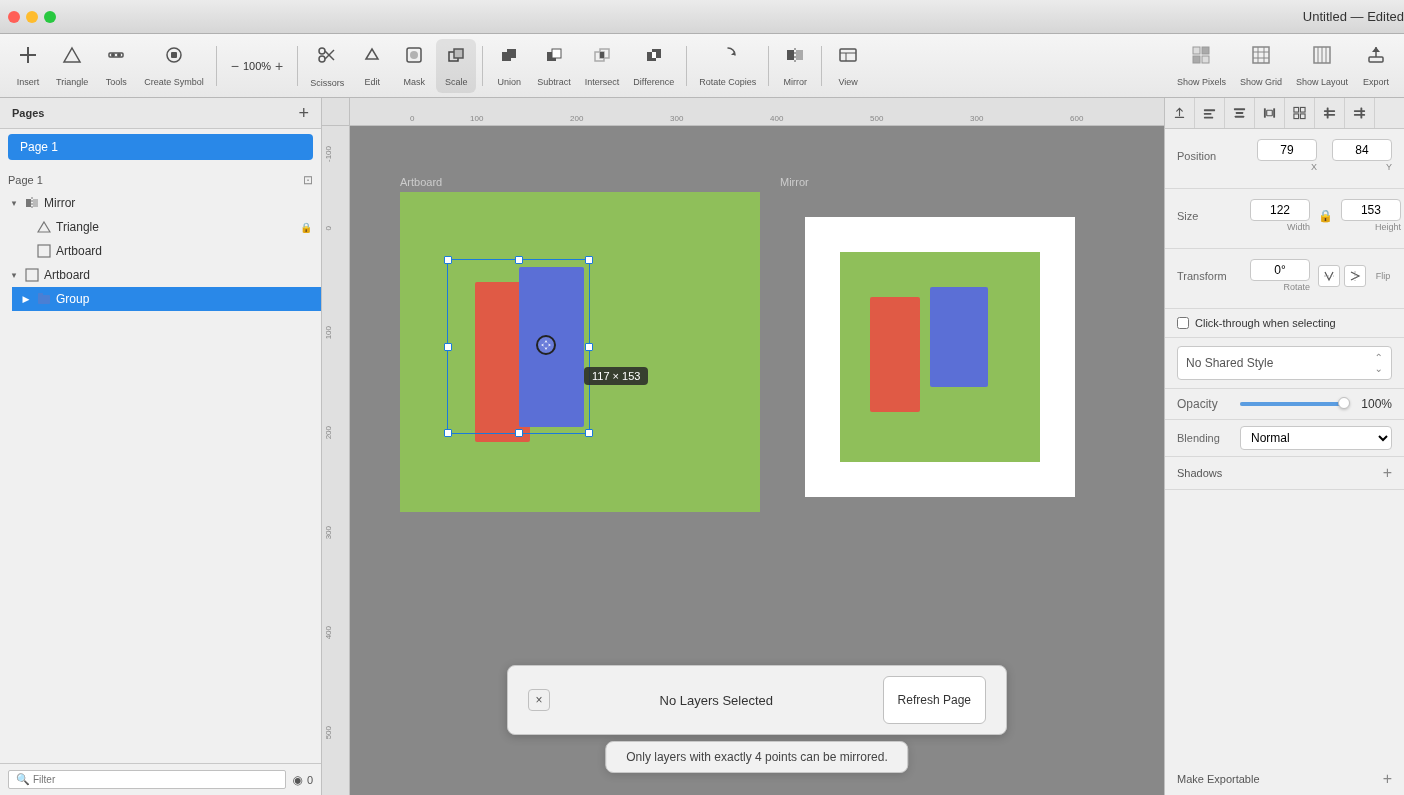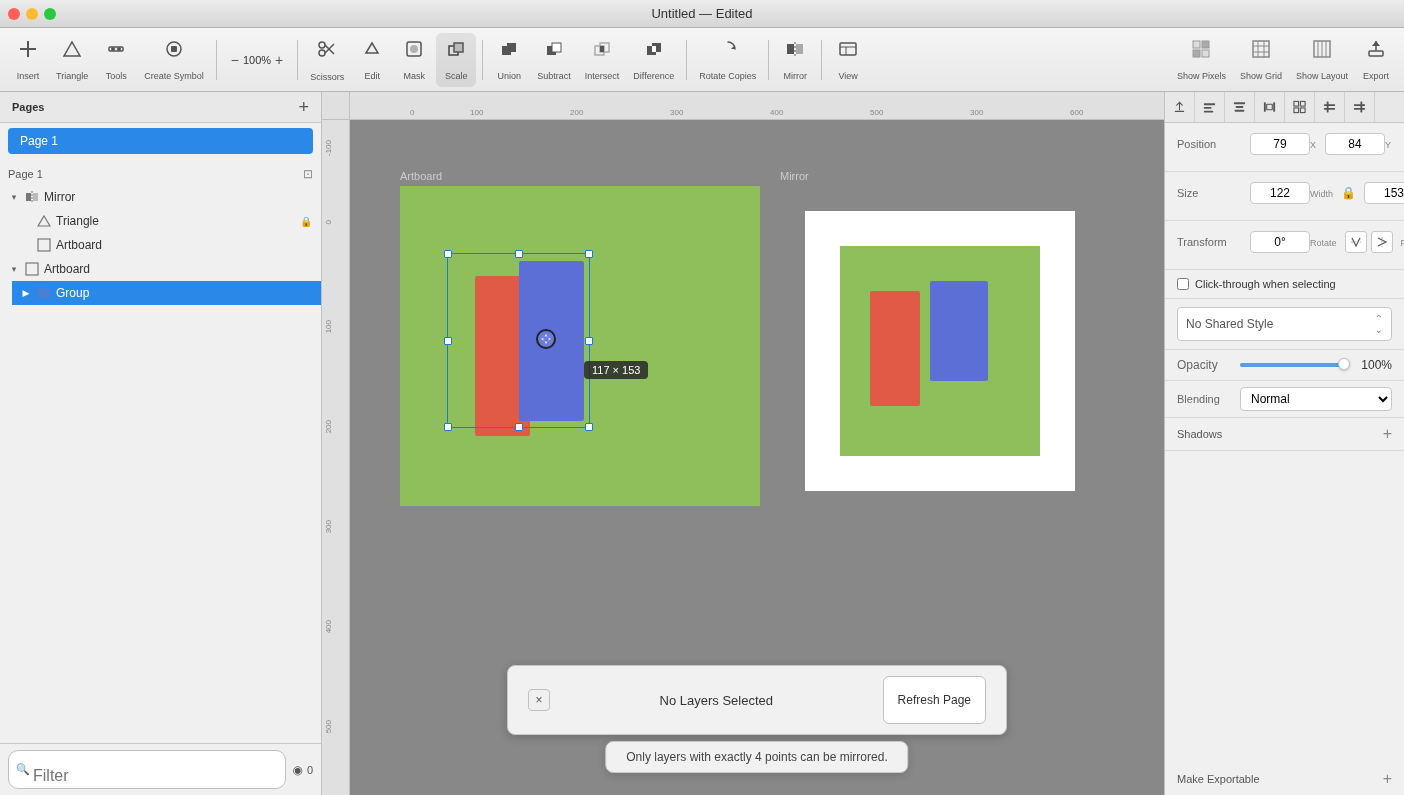--- a/index.html
+++ b/index.html
@@ -1,24 +1,24 @@
 <!DOCTYPE html>
 <html><head>
   <meta charset="utf-8">
   <style>
     * { box-sizing: border-box; margin: 0; padding: 0; }
     body { width: 1404px; height: 795px; overflow: hidden; font-family: -apple-system, BlinkMacSystemFont, 'Helvetica Neue', sans-serif; font-size: 11px; background: #c0c0c0; display: flex; flex-direction: column; }
 
     
     .title-bar {
-      height: 28px;
+      height: 34px;
       background: linear-gradient(to bottom, #ebebeb, #d6d6d6);
       display: flex;
       align-items: center;
-      justify-content: center;
+      justify-content: flex-end;
       position: relative;
       border-bottom: 1px solid #b0b0b0;
       flex-shrink: 0;
     }
     .title-bar-buttons { position: absolute; left: 8px; display: flex; gap: 6px; align-items: center; }
     .tb-btn { width: 12px; height: 12px; border-radius: 50%; border: none; cursor: pointer; }
     .tb-close { background: #ff5f57; }
     .tb-min { background: #febc2e; }
     .tb-max { background: #28c840; }
     .title-bar-title { font-size: 13px; color: #333; font-weight: 500; }
@@ -123,23 +123,23 @@
       border-top: 1px solid #c8c8c8;
       padding: 6px 8px;
       display: flex;
       align-items: center;
       gap: 6px;
     }
     .filter-input {
       flex: 1;
       background: white;
       border: 1px solid #c0c0c0;
-      border-radius: 10px;
-      padding: 16px 8px 3px 24px;
-      font-size: 16px;
+      border-radius: 2px;
+      padding: 3px 8px 3px 24px;
+      font-size: 10px;
       outline: none;
     }
     .filter-icons { display: flex; gap: 4px; align-items: center; }
     .filter-icon-btn { font-size: 12px; color: #555; cursor: pointer; background: none; border: none; }
 
     
     .canvas-area {
       flex: 1;
       background: #888;
       position: relative;
@@ -358,21 +358,21 @@
       font-size: 12px;
       text-align: center;
       outline: none;
     }
     .rp-sub-label {
       font-size: 9px;
       color: #888;
       text-align: center;
       margin-top: 1px;
     }
-    .rp-input-group { display: flex; flex-direction: row; align-items: center; flex: 1; }
+    .rp-input-group { display: flex; flex-direction: column; align-items: flex-end; flex: 1; }
     .rp-lock-icon { font-size: 12px; color: #888; }
     .rp-flip-icons { display: flex; gap: 4px; }
     .rp-flip-btn {
       width: 22px; height: 22px;
       background: white;
       border: 1px solid #c8c8c8;
       border-radius: 3px;
       cursor: pointer;
       display: flex; align-items: center; justify-content: center;
       font-size: 10px;

